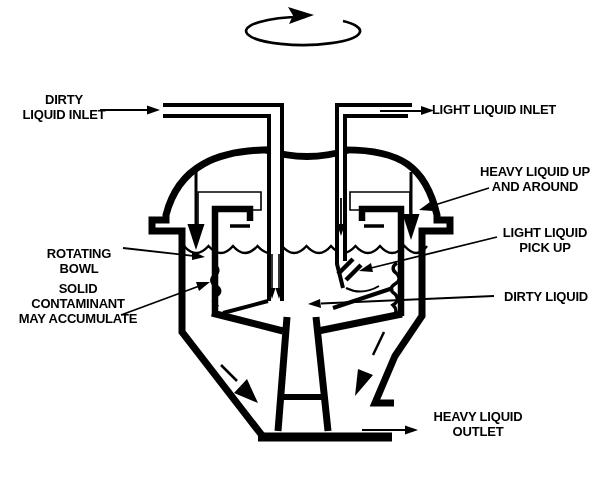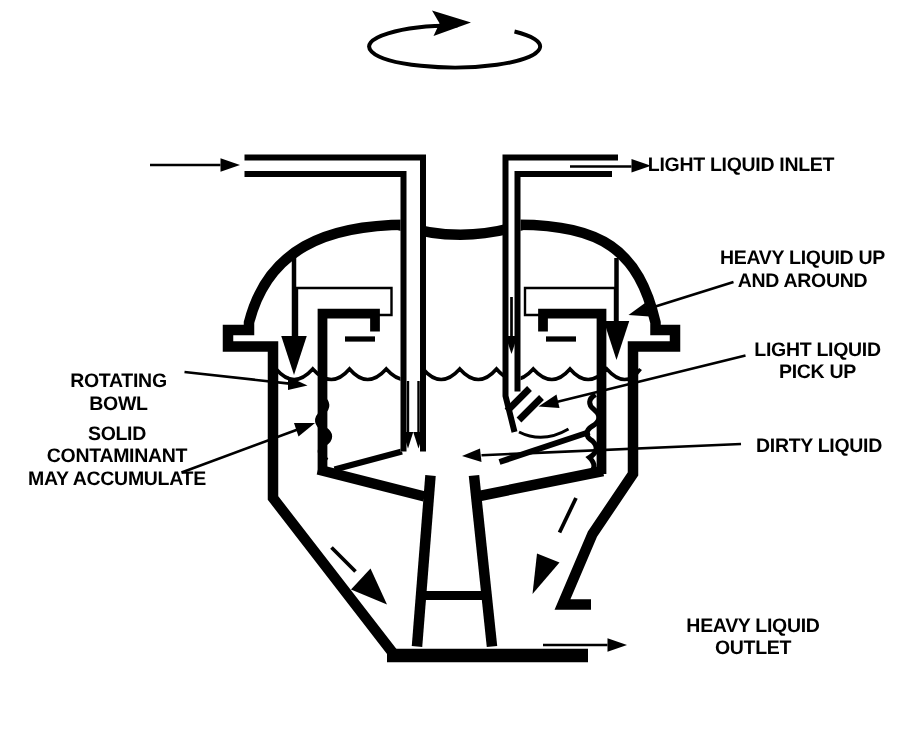--- a/index.html
+++ b/index.html
@@ -132,33 +132,35 @@
             <polygon points="308,304 320,299 321,308" fill="#000" stroke="none"></polygon>
         </g>
         <g>
           <path d="M 362,430 H 405"></path>
             <polygon points="418,430 405,425.5 405,434.5" fill="#000" stroke="none"></polygon>
         </g>
       </g>
     </g>
   </svg>
 
+  <div class="lbl" style="left:8px;top:92px;width:112px;">DIRTY
+LIQUID INLET</div>
 
   <div class="lbl" style="left:416px;top:102px;width:156px;text-align:center;">LIGHT LIQUID INLET</div>
 
   <div class="lbl" style="left:460px;top:164px;width:150px;">HEAVY LIQUID UP
 AND AROUND</div>
 
   <div class="lbl" style="left:19px;top:225px;width:120px;margin-top:21px;">ROTATING
 BOWL</div>
 
   <div class="lbl" style="left:470px;top:225px;width:150px;">LIGHT LIQUID
 PICK UP</div>
 
   <div class="lbl" style="left:8px;top:281px;width:140px;">SOLID
 CONTAMINANT
 MAY ACCUMULATE</div>
 
   <div class="lbl" style="left:471px;top:289px;width:150px;">DIRTY LIQUID</div>
 
-  <div class="lbl" style="left:432px;top:409px;width:140px;">HEAVY LIQUID
+  <div class="lbl" style="left:408px;top:409px;width:140px;">HEAVY LIQUID
 OUTLET</div>
 </div>
 
 </body></html>

